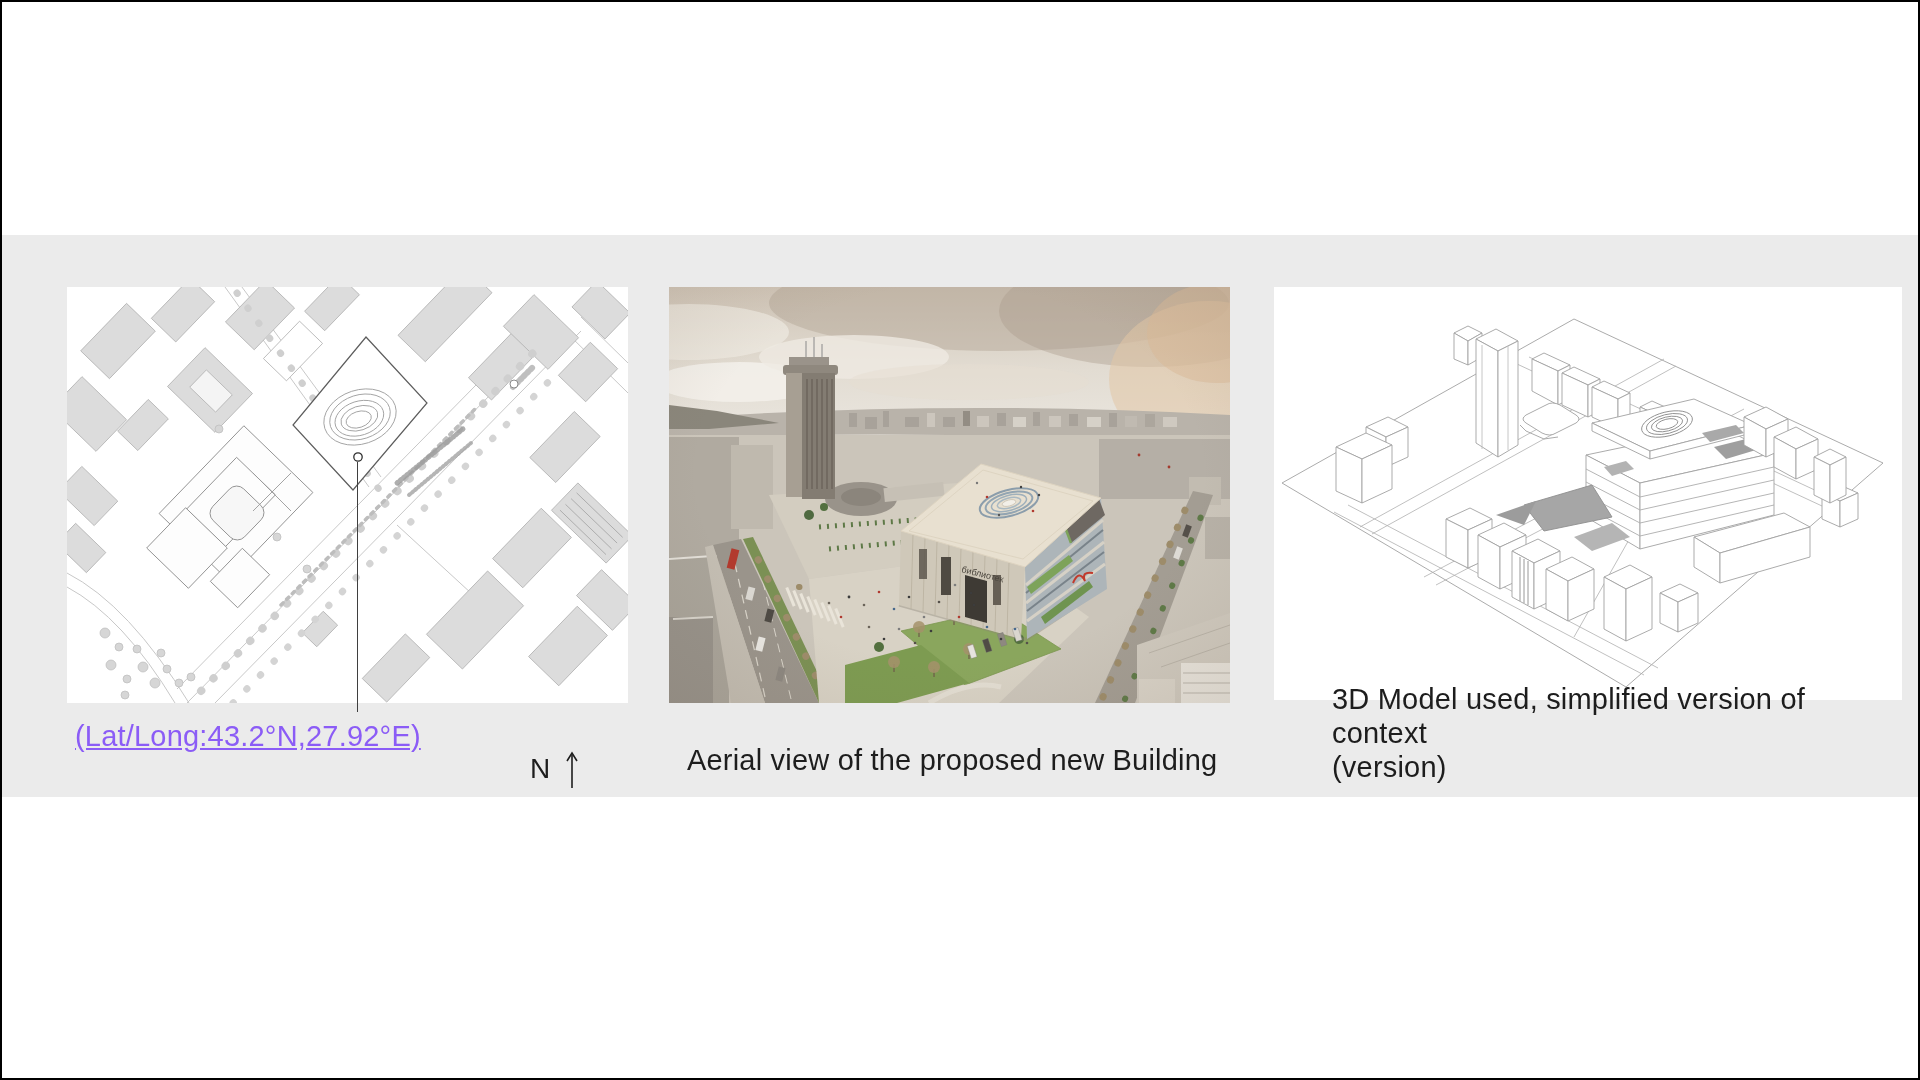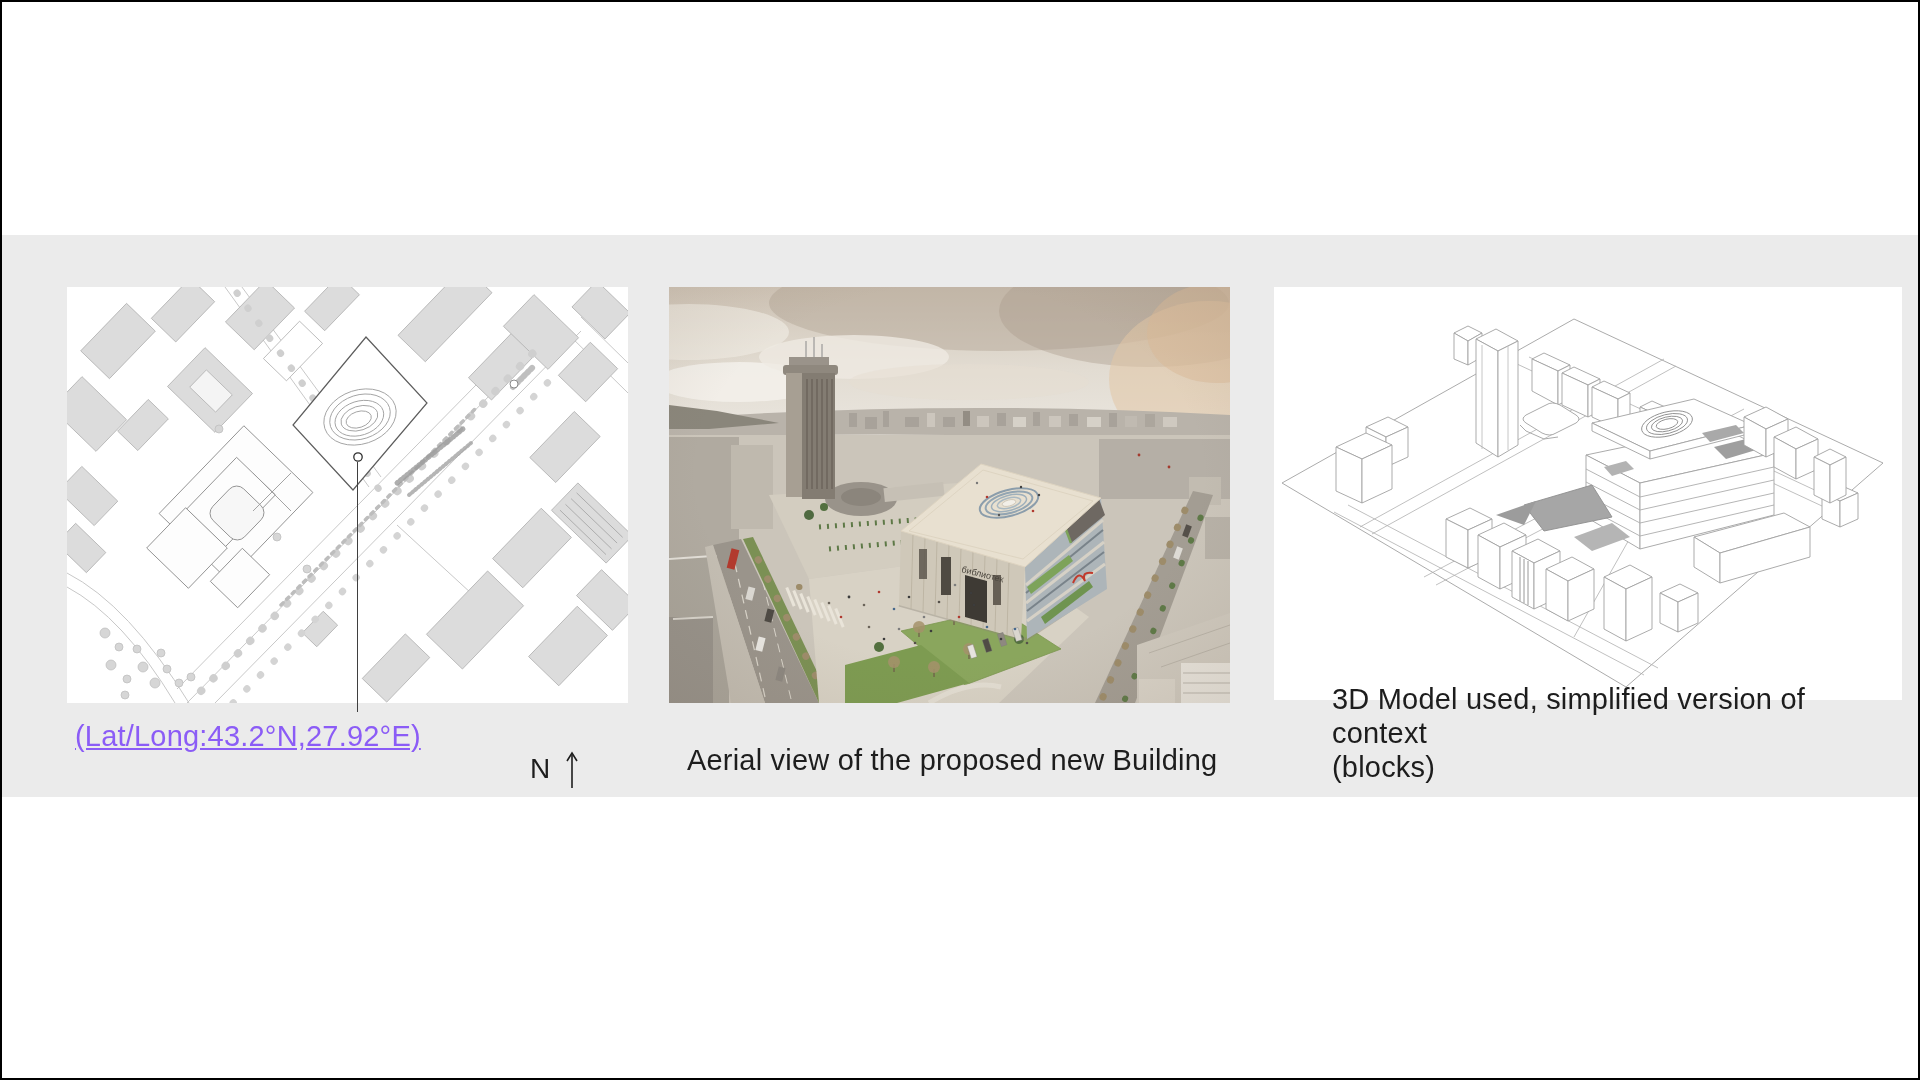--- a/index.html
+++ b/index.html
@@ -540,15 +540,15 @@
     <svg width="16" height="40" viewBox="0 0 16 40">
       <line x1="8" y1="38" x2="8" y2="5" stroke="#1d1d1d" stroke-width="1.6"></line>
       <polyline points="3,11 8,3 13,11" fill="none" stroke="#1d1d1d" stroke-width="1.6"></polyline>
     </svg>
   </div>
 
   <div class="caption cap2">Aerial view of the proposed new Building</div>
 
   <div class="caption cap3">
     <div>3D Model used, simplified version of context</div>
-    <div>(blocks)</div>
+    <div>(version)</div>
   </div>
 </div>
 
 </body></html>

